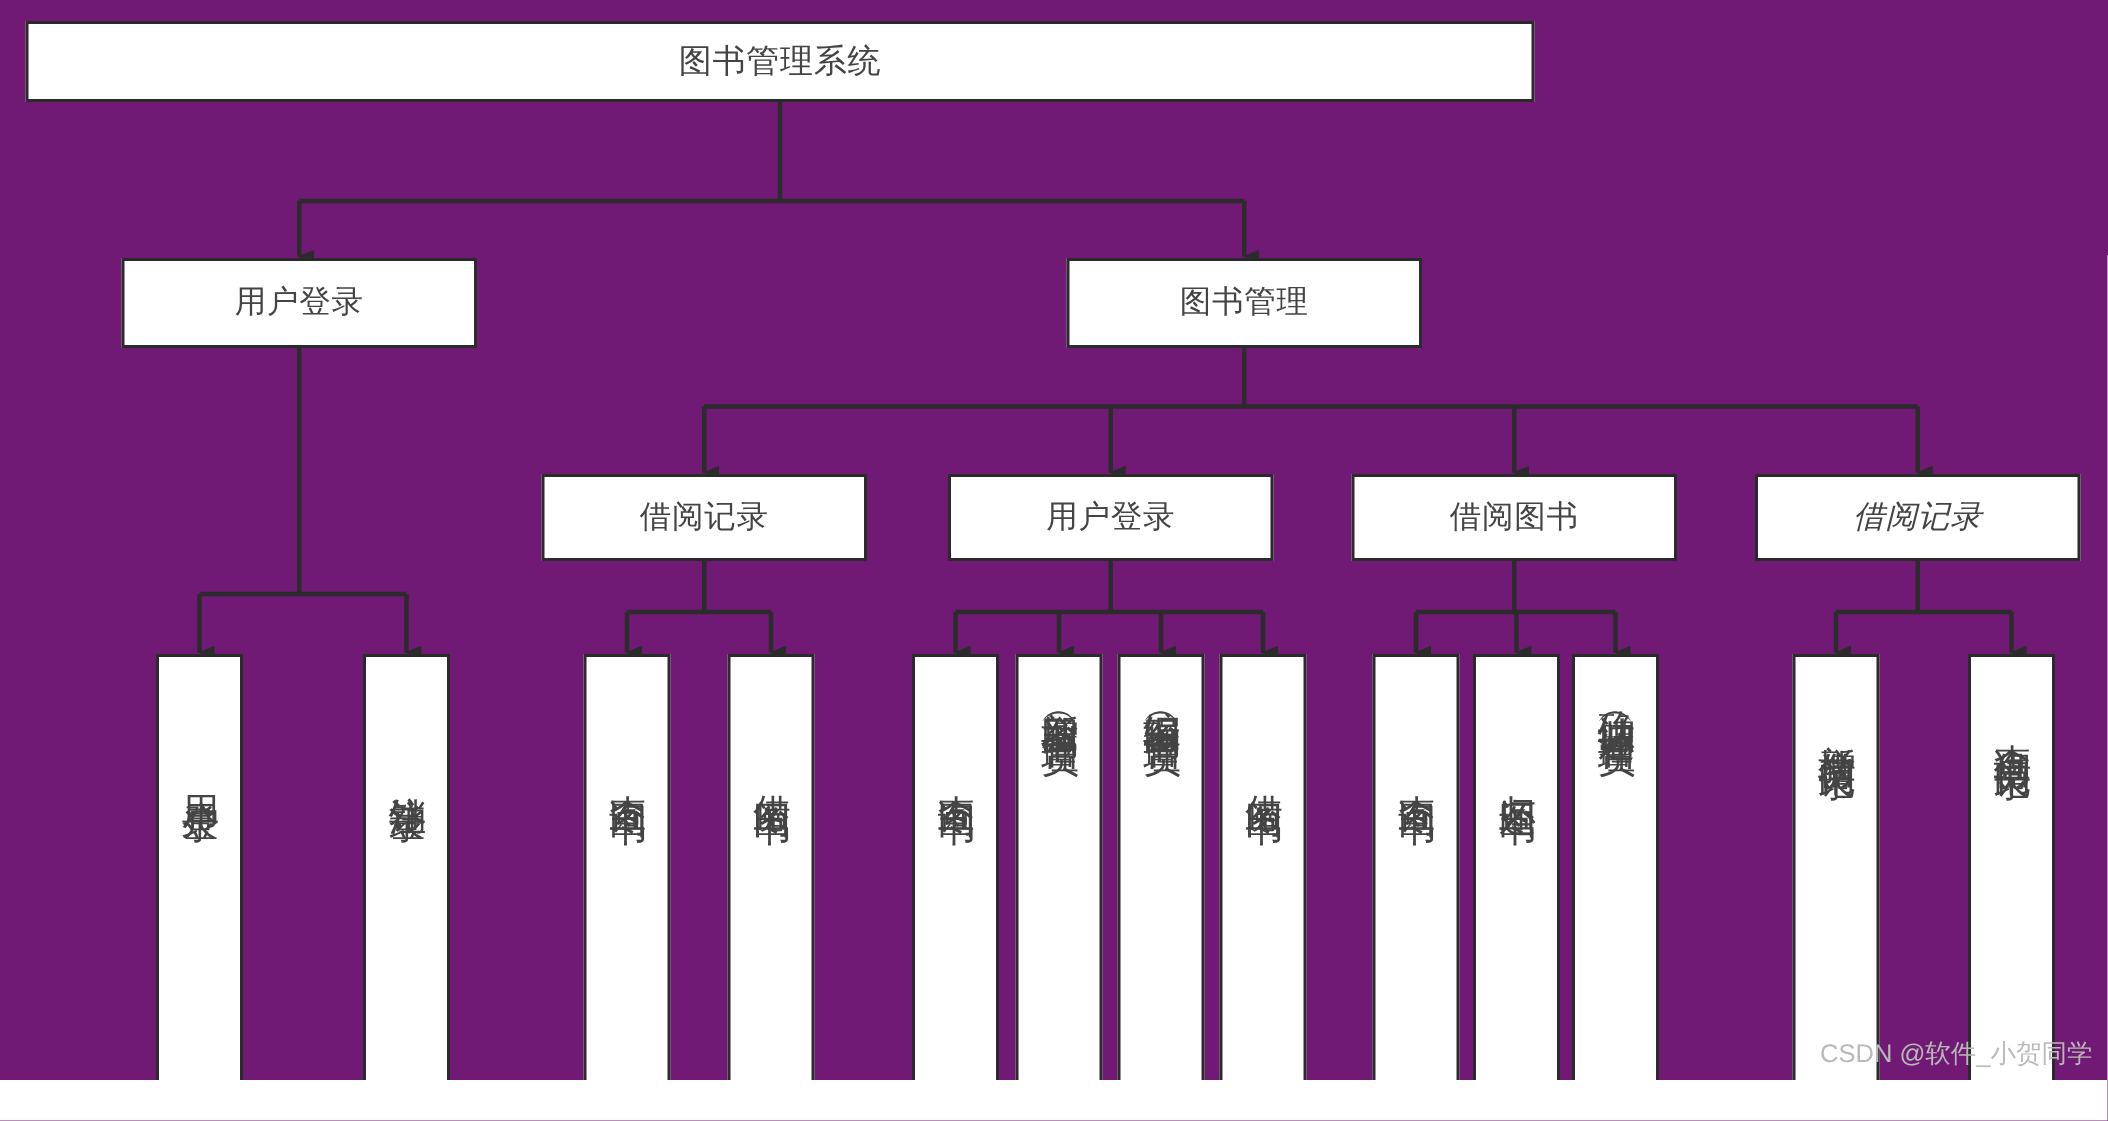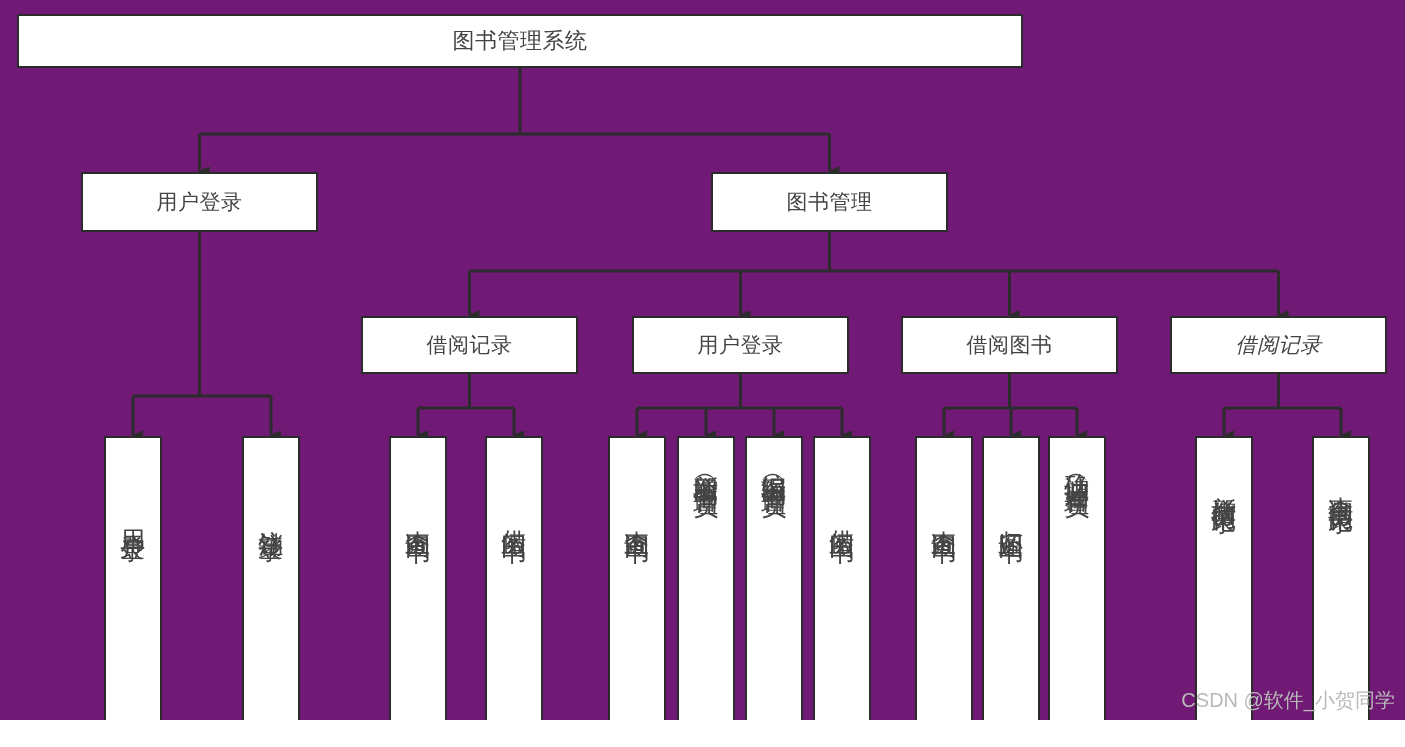--- a/index.html
+++ b/index.html
@@ -65,21 +65,21 @@
   .node-box.vertical.pad-mid {
     padding-top: 38px;
   }
   .node-box.vertical.pad-tiny {
     padding-top: 16px;
   }
   #watermark {
     position: absolute;
     right: 10px;
     bottom: 6px;
-    font-size: 20px;
+    font-size: 17px;
     color: #b9b9b9;
     font-family: "Liberation Sans", "DejaVu Sans", sans-serif;
     white-space: nowrap;
     pointer-events: none;
   }
 </style>
 </head>
 <body>
 
 <div id="stage">

